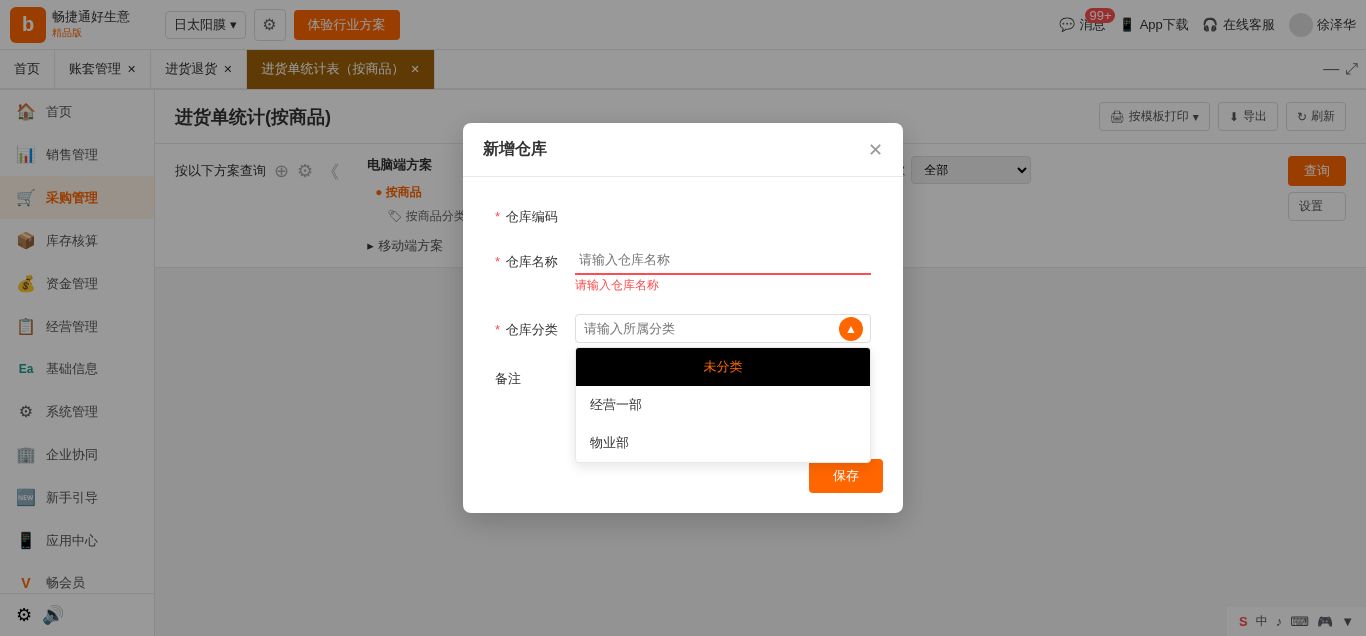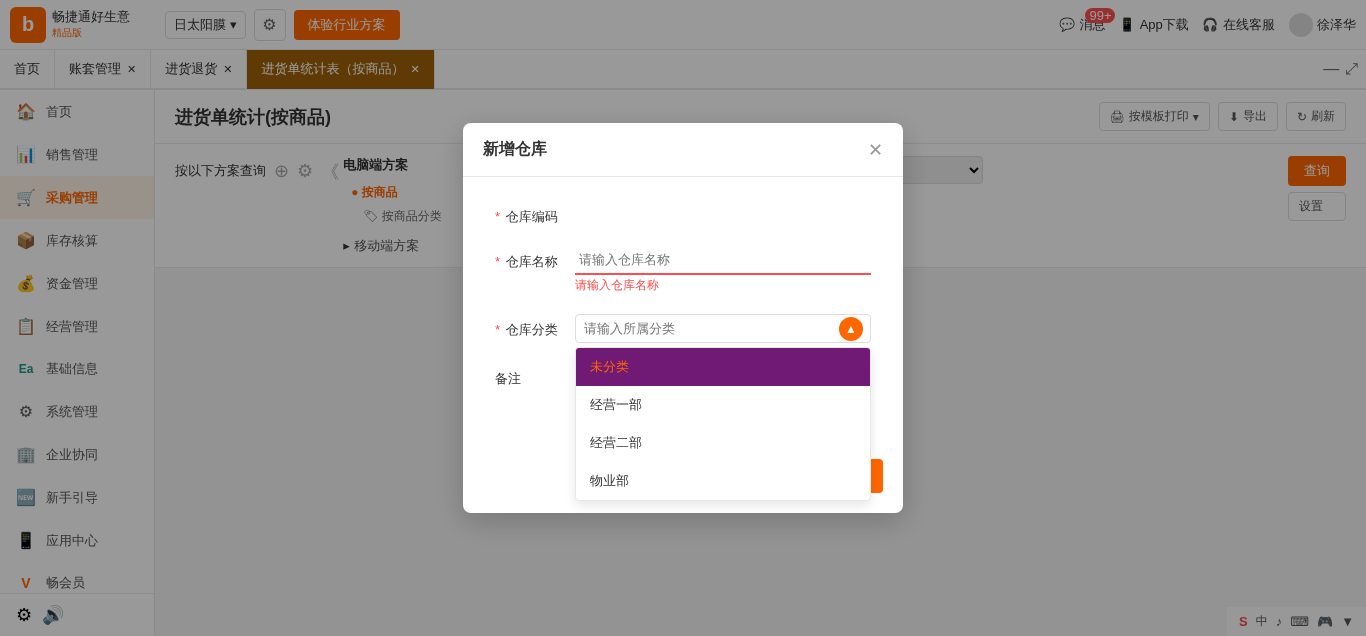--- a/index.html
+++ b/index.html
@@ -143,21 +143,21 @@
       border-radius: 4px; font-size: 12px; cursor: pointer; color: #555;
       background: #fff;
     }
     .action-btn-primary {
       background: #ff6600; color: #fff; border: none;
       padding: 6px 16px; border-radius: 4px; font-size: 13px; cursor: pointer;
     }
     .query-section {
       background: #fff;
       padding: 12px 20px;
-      display: flex; align-items: flex-start; gap: 4px;
+      display: flex; align-items: flex-start; gap: 28px;
       border-bottom: 1px solid #e8e8e8;
       justify-content: center;
     }
     .query-label { font-size: 13px; color: #333; margin-top: 6px; }
     .filter-tree { min-width: 180px; }
     .filter-tree-title { font-size: 13px; color: #333; font-weight: bold; margin-bottom: 6px; }
     .filter-tree-item { font-size: 12px; color: #555; padding: 4px 8px; cursor: pointer; }
     .filter-tree-item.active { color: #ff6600; font-weight: bold; }
     .filter-sub { padding-left: 20px; font-size: 12px; }
     .filter-sub-item { padding: 3px 0; color: #666; cursor: pointer; }
@@ -245,21 +245,21 @@
       box-shadow: 0 4px 12px rgba(0,0,0,0.1);
       z-index: 200;
       overflow: hidden;
     }
     .dropdown-item {
       padding: 10px 14px;
       font-size: 13px;
       cursor: pointer;
       color: #333;
     }
-    .dropdown-item.selected { background: #701a75; color: #ff6600; }
+    .dropdown-item.selected { background: #000000; color: #ff6600; text-align: center; }
     .textarea-input {
       width: 100%; border: none; border-bottom: 1px solid #ccc;
       padding: 6px 4px; font-size: 13px; outline: none;
       background: transparent; resize: none; height: 36px;
     }
     .modal-footer {
       display: flex; justify-content: flex-end;
       padding: 12px 20px 20px;
       gap: 10px;
     }
@@ -527,23 +527,20 @@
           <div class="category-arrow">▲</div>
           
           <div class="dropdown-list">
             <div class="dropdown-item selected">
               <span>未分类</span>
             </div>
             <div class="dropdown-item">
               <span>经营一部</span>
             </div>
             <div class="dropdown-item">
-              <span>经营二部</span>
-            </div>
-            <div class="dropdown-item">
               <span>物业部</span>
             </div>
           </div>
         </div>
       </div>
 
       <div class="form-row">
         <div class="form-label">备注</div>
         <div class="form-input-wrap">
           <textarea class="textarea-input" style=""></textarea>

